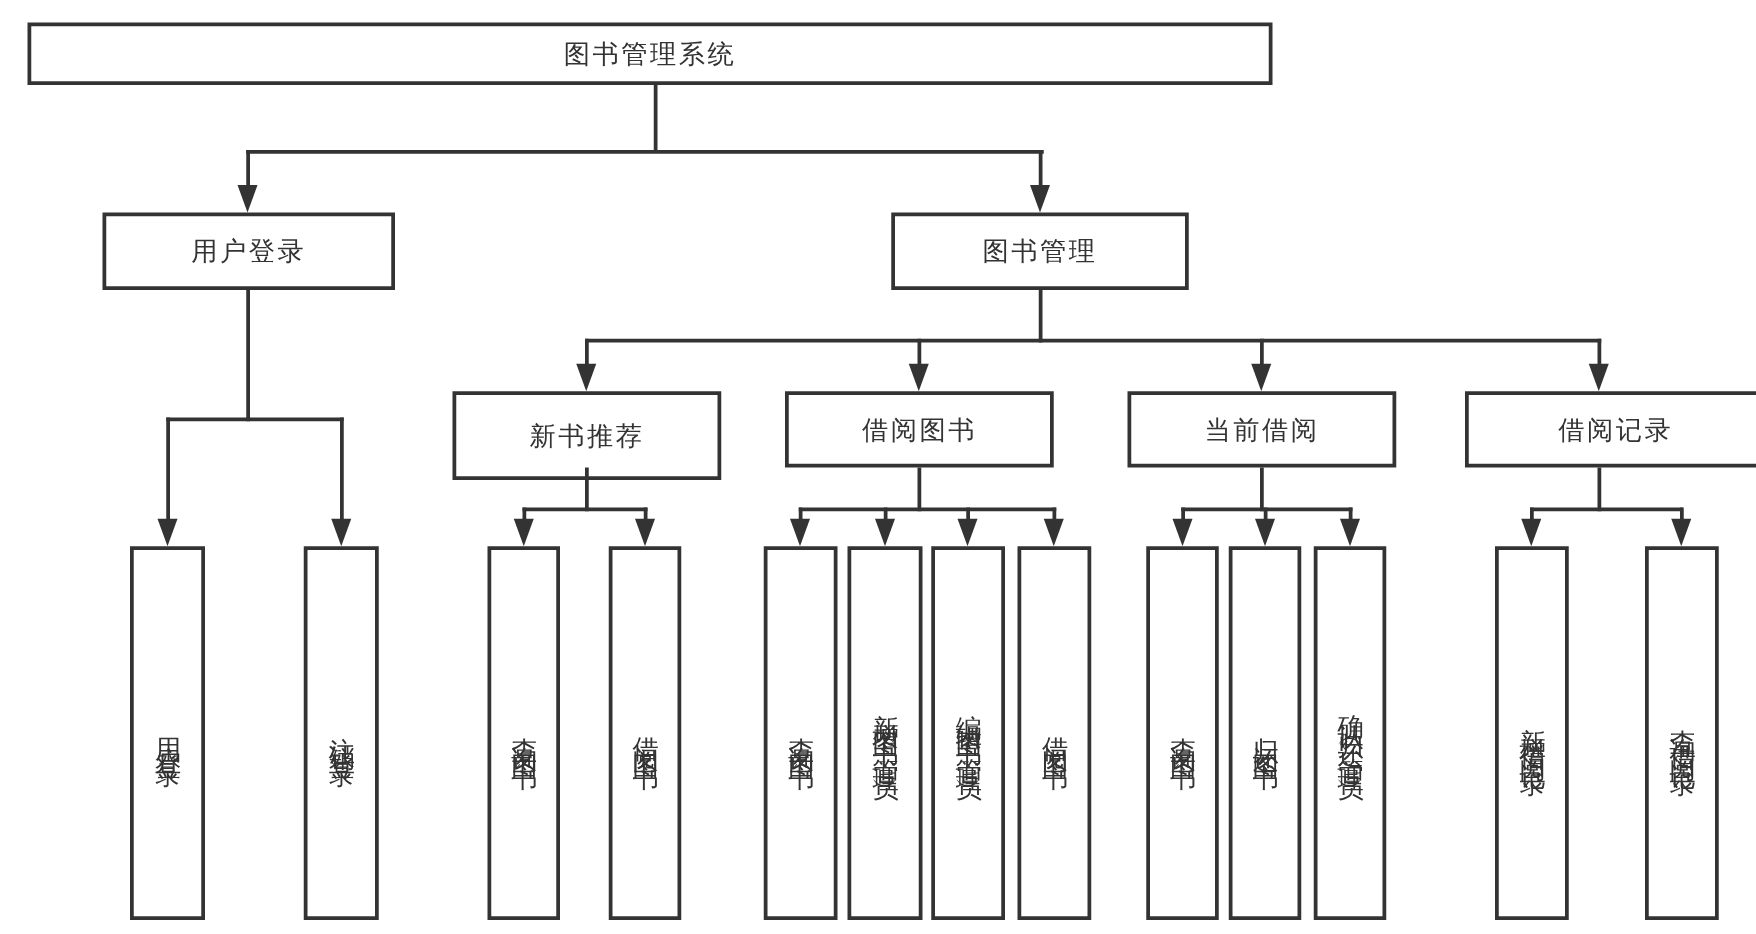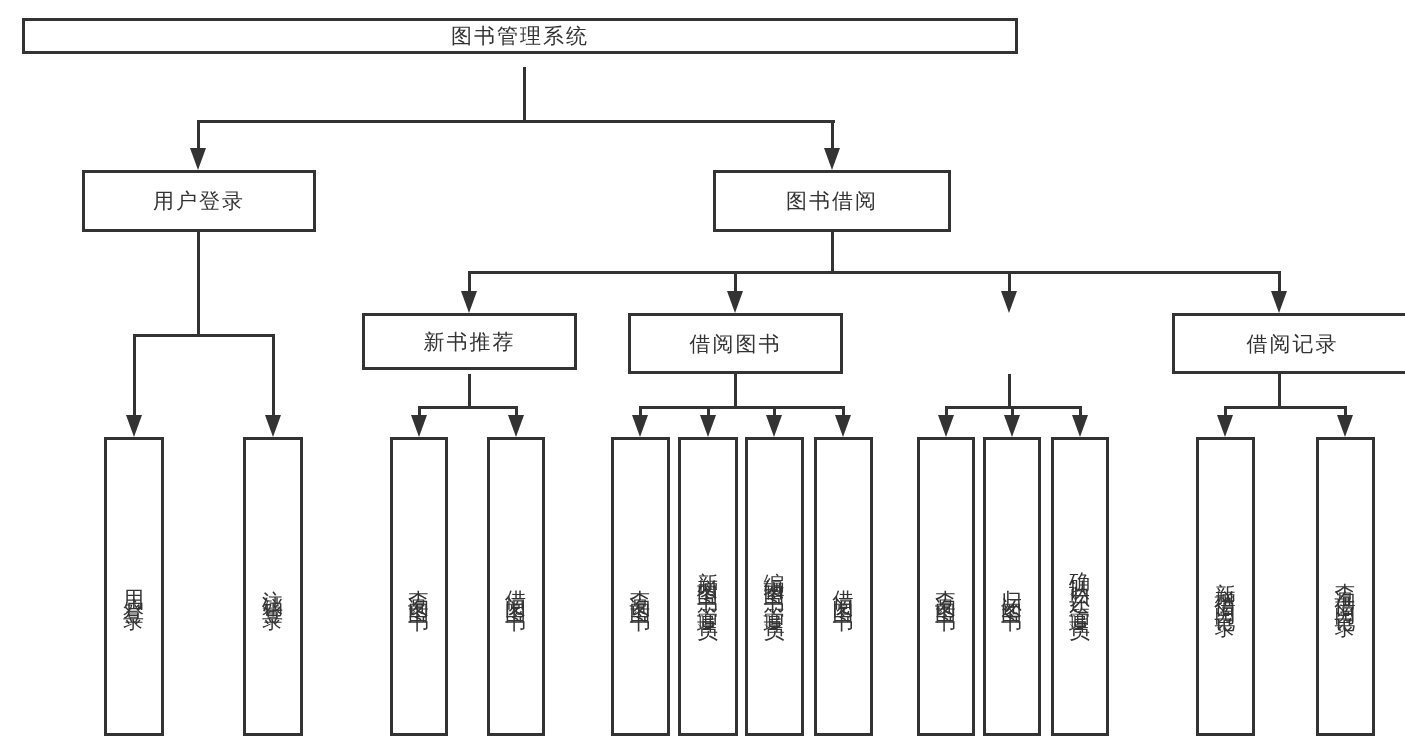--- a/index.html
+++ b/index.html
@@ -24,40 +24,43 @@
          border-right:8px solid transparent;border-top:22px solid #333333;}
 
   .watermark{position:absolute;top:713px;right:6px;font-size:20px;color:#bcbcbc;
              letter-spacing:1px;text-shadow:0 1px 0 #ffffff;z-index:10;white-space:nowrap;}
 </style>
 </head>
 <body>
 
 <div class="canvas">
 
-  <div class="box" style="left:22px;top:18px;width:996px;height:36px;">
+  <div class="box" style="left:22px;top:18px;width:996px;height:50px;">
     <span class="lbl">图书管理系统</span>
   </div>
 
   <div class="box" style="left:82px;top:170px;width:234px;height:62px;">
     <span class="lbl">用户登录</span>
   </div>
 
   <div class="box" style="left:713px;top:170px;width:238px;height:62px;">
-    <span class="lbl">图书借阅</span>
+    <span class="lbl">图书管理</span>
   </div>
 
-  <div class="box" style="left:362px;top:313px;width:215px;height:57px;">
+  <div class="box" style="left:362px;top:313px;width:215px;height:71px;">
     <span class="lbl">新书推荐</span>
   </div>
 
   <div class="box" style="left:628px;top:313px;width:215px;height:61px;">
     <span class="lbl">借阅图书</span>
   </div>
 
+  <div class="box" style="left:902px;top:313px;width:215px;height:61px;">
+    <span class="lbl">当前借阅</span>
+  </div>
 
   <div class="box" style="left:1172px;top:313px;width:241px;height:61px;">
     <span class="lbl">借阅记录</span>
   </div>
 
   <div class="leaf" style="left:104px;top:437px;width:60px;height:299px;">
     <span class="vlbl">用户登录</span>
   </div>
   <div class="leaf" style="left:243px;top:437px;width:60px;height:299px;">
     <span class="vlbl">注销登录</span>

